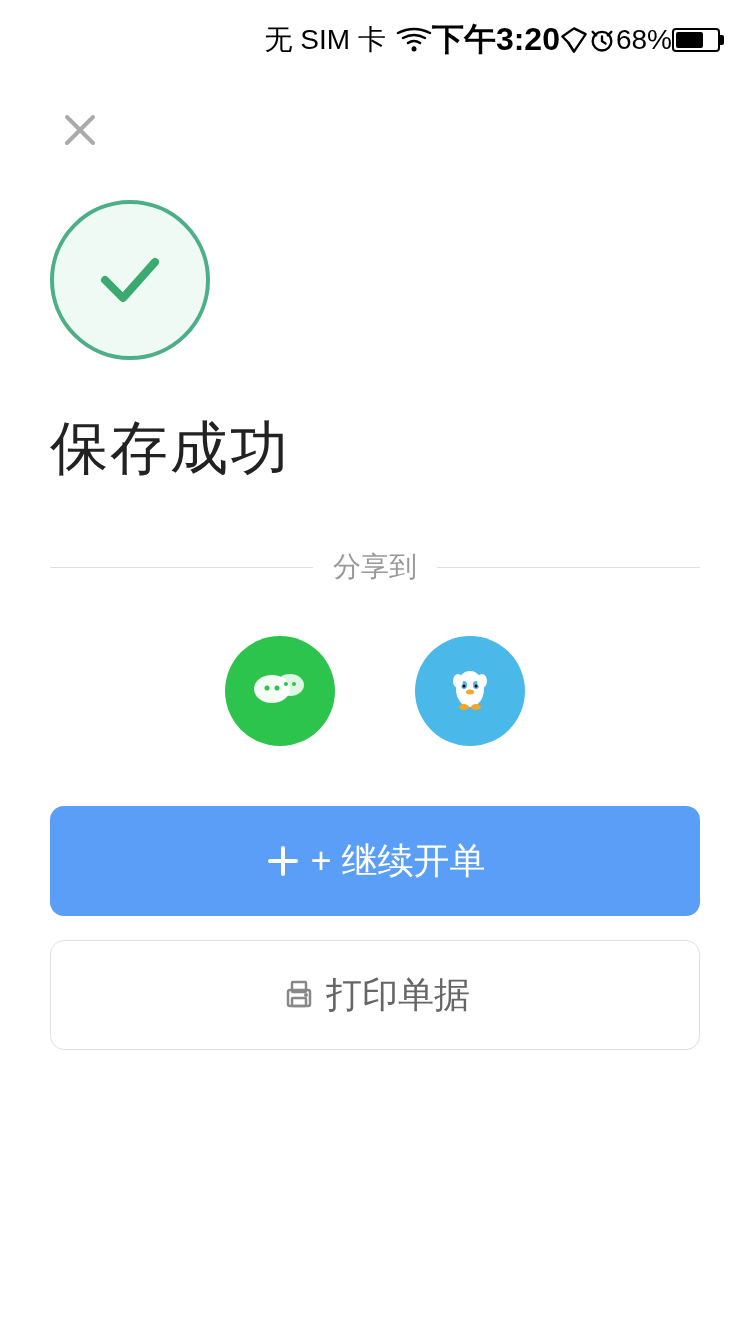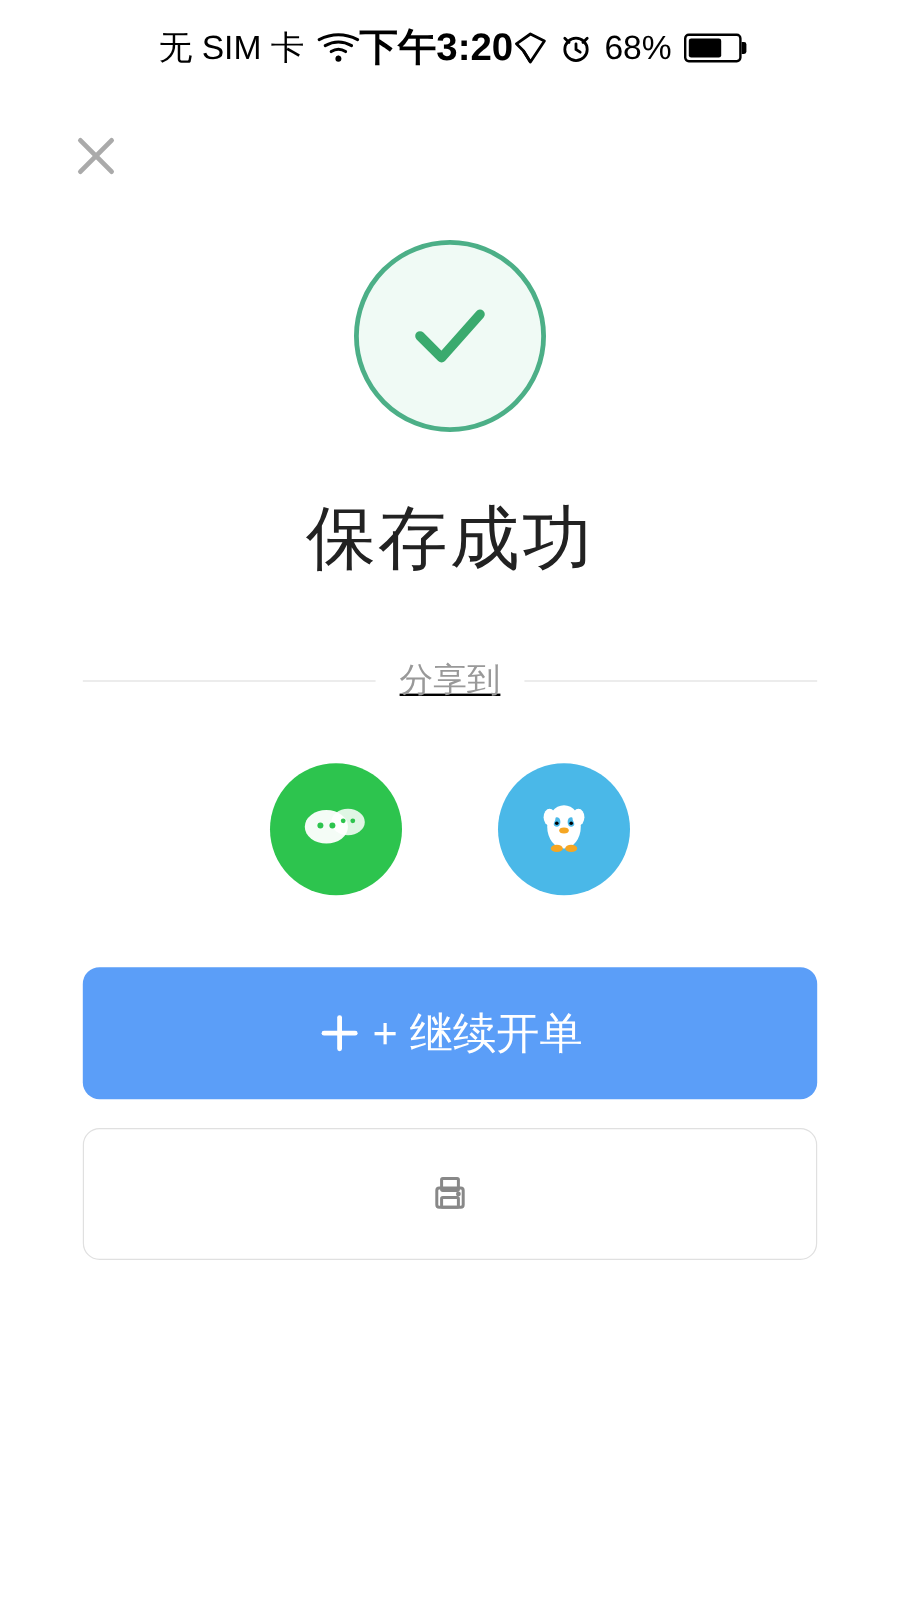--- a/index.html
+++ b/index.html
@@ -10,42 +10,41 @@
       min-height: 1334px;
       background: #ffffff;
       font-family: -apple-system, "PingFang SC", "Helvetica Neue", Arial, sans-serif;
       display: flex;
       flex-direction: column;
     }
 
     
     .status-bar {
       display: flex;
-      justify-content: center;
+      justify-content: flex-end;
       align-items: center;
       padding: 0 30px;
       height: 80px;
       background: #ffffff;
     }
     .status-left {
       display: flex;
       align-items: center;
       gap: 10px;
       font-size: 28px;
       color: #000;
     }
     .status-center {
       font-size: 32px;
       font-weight: 600;
       color: #000000;
     }
     .status-right {
       display: flex;
       align-items: center;
-      gap: 10px;
       font-size: 28px;
       color: #000;
     }
     .battery-container {
       display: flex;
       align-items: center;
       gap: 6px;
     }
     .battery-box {
       width: 48px;
@@ -90,22 +89,22 @@
     .close-btn svg {
       width: 42px;
       height: 42px;
     }
 
     
     .main-content {
       flex: 1;
       display: flex;
       flex-direction: column;
-      align-items: center;
-      padding: 20px 69px 80px;
+      align-items: flex-start;
+      padding: 20px 50px 80px;
     }
 
     
     .success-circle {
       width: 160px;
       height: 160px;
       border-radius: 50%;
       border: 4px solid #4caf87;
       background: #f0faf5;
       display: flex;
@@ -130,21 +129,20 @@
     
     .share-section {
       width: 100%;
       margin-bottom: 60px;
     }
     .share-divider {
       display: flex;
       align-items: center;
       gap: 20px;
       margin-bottom: 50px;
-      text-decoration: underline;
     }
     .share-divider::before,
     .share-divider::after {
       content: '';
       flex: 1;
       height: 1px;
       background: #e0e0e0;
     }
     .share-label {
       font-size: 28px;
@@ -320,17 +318,18 @@
       <span>+ 继续开单</span>
     </button>
 
     <button class="btn btn-secondary">
       <svg viewBox="0 0 38 38" fill="none" xmlns="http://www.w3.org/2000/svg">
         <rect x="8" y="14" width="22" height="16" rx="2" stroke="#888" stroke-width="2.5" fill="none"></rect>
         <rect x="12" y="6" width="14" height="10" rx="1" stroke="#888" stroke-width="2.5" fill="none"></rect>
         <rect x="12" y="22" width="14" height="8" rx="1" stroke="#888" stroke-width="2.5" fill="none"></rect>
         <circle cx="26" cy="19" r="2" fill="#888"></circle>
       </svg>
+      <span>打印单据</span>
     </button>
 
   </div>
 
 </div>
 
 </body></html>

